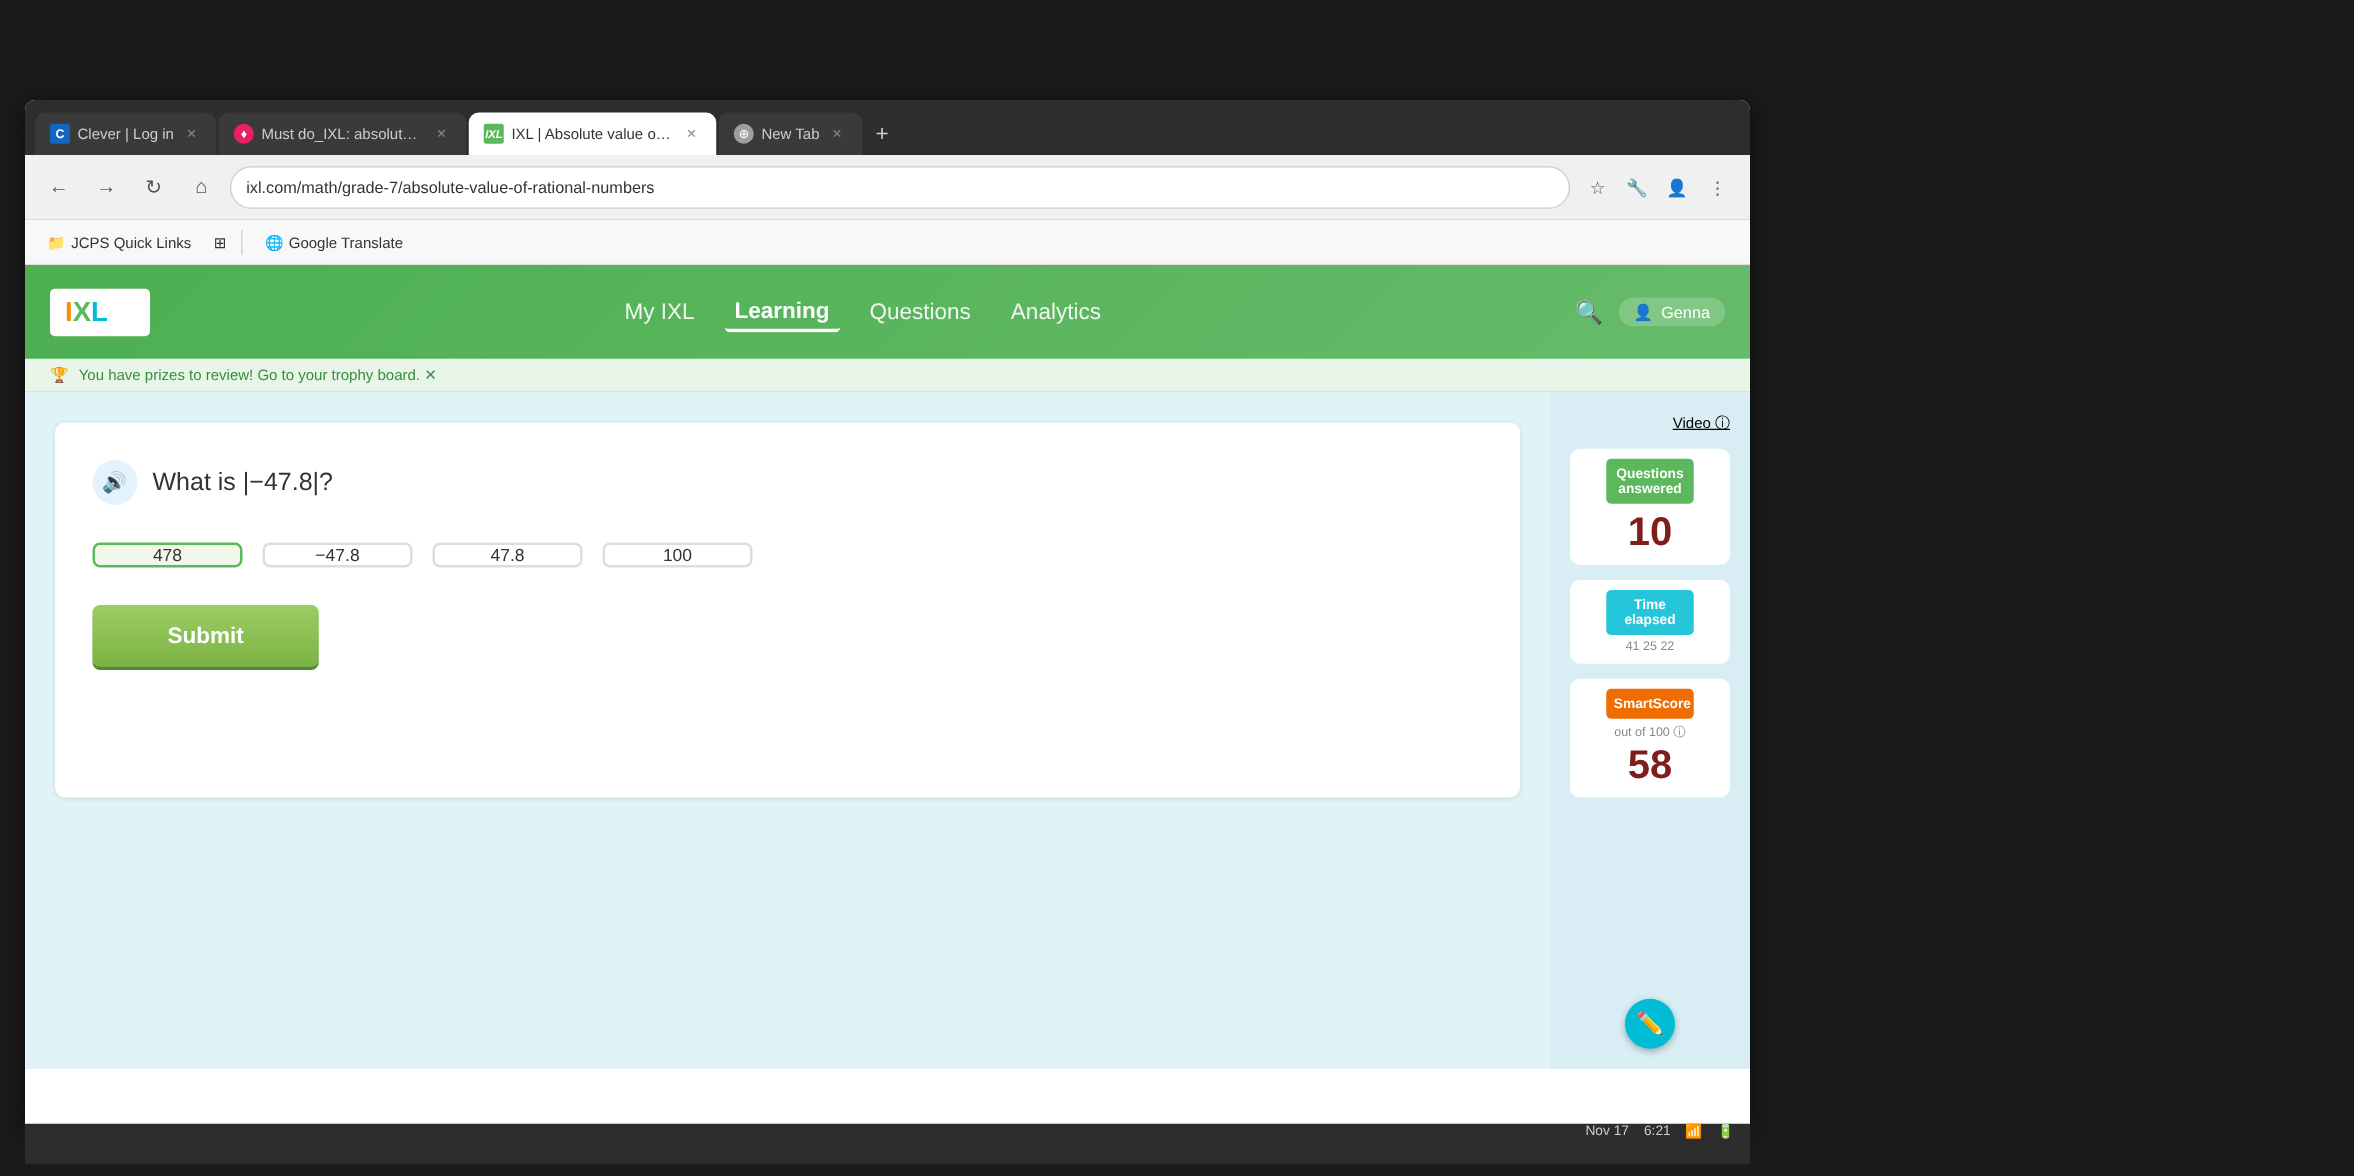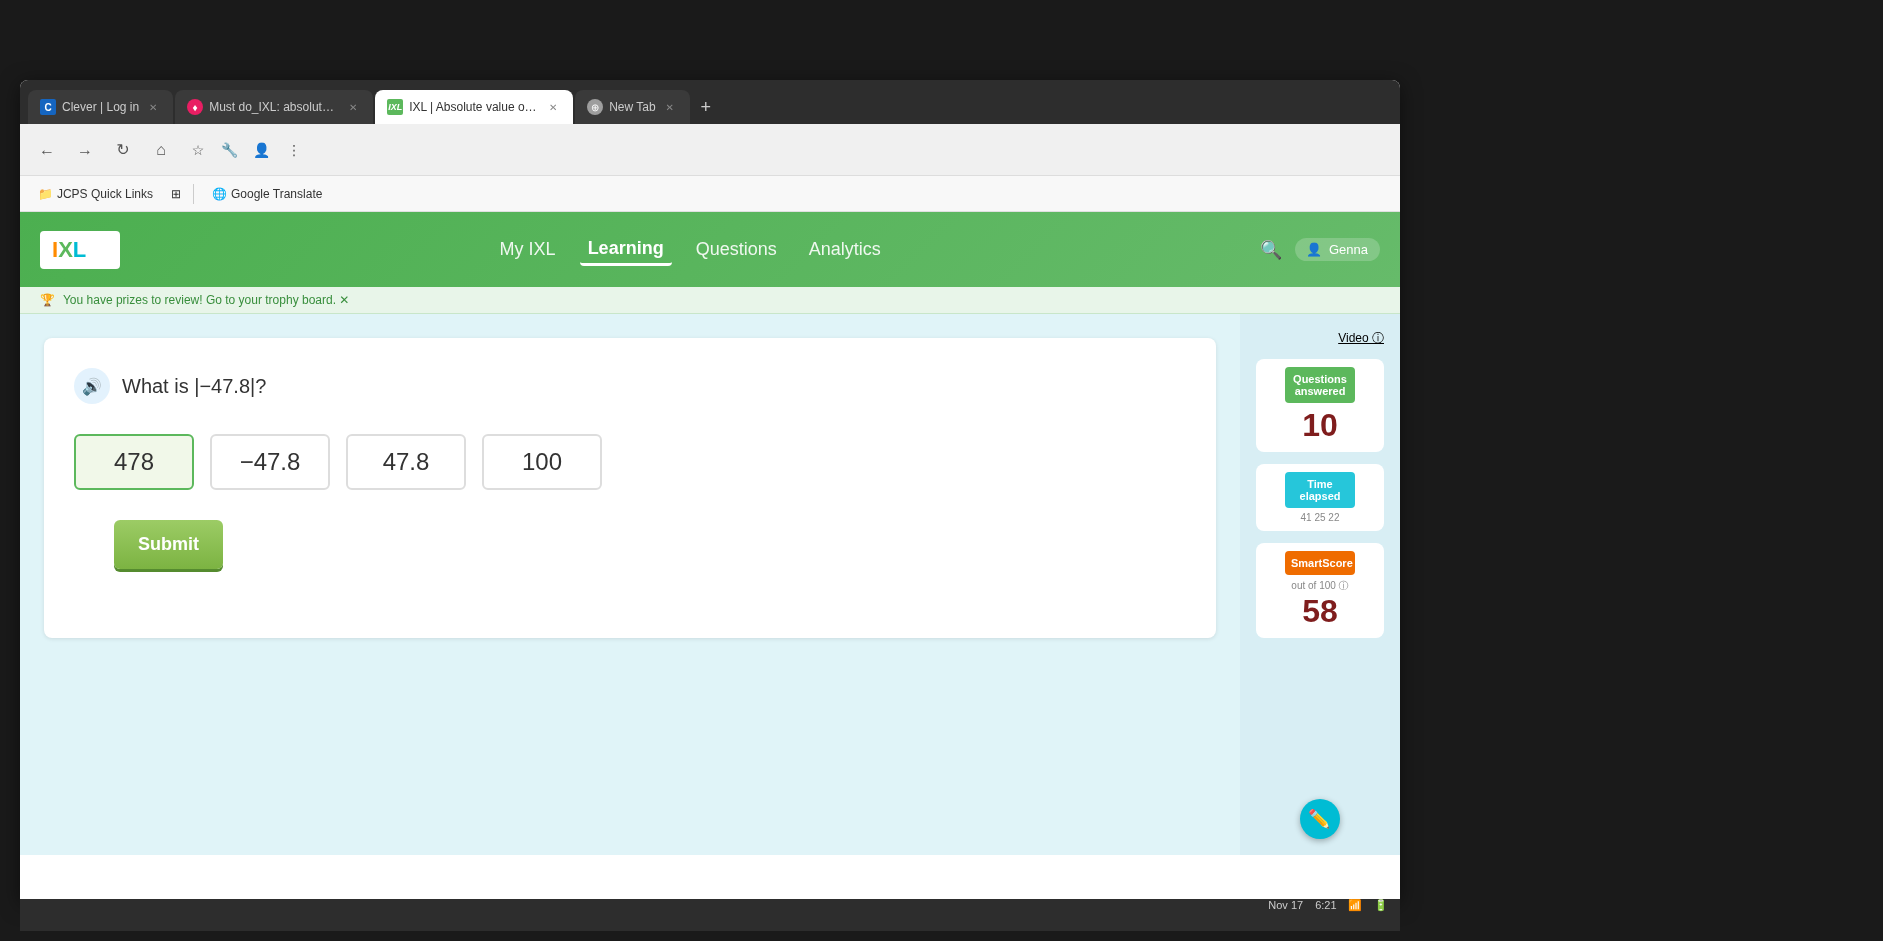--- a/index.html
+++ b/index.html
@@ -320,46 +320,45 @@
     }
 
     .answer-choices {
       display: flex;
       flex-wrap: wrap;
       gap: 16px;
       margin-bottom: 30px;
     }
     .answer-choice {
       min-width: 120px;
-      padding: 12px 24px;
+      padding: 0 24px;
       border: 2px solid #ddd;
       border-radius: 6px;
       text-align: center;
-      font-size: 24px;
+      font-size: 14px;
       cursor: pointer;
       color: #333;
       background: #fff;
     }
     .answer-choice.selected {
       border-color: #5cb85c;
       background: #f1f8e9;
     }
 
     .submit-btn {
       background: #8bc34a;
       background: linear-gradient(180deg, #9ccc65, #7cb342);
       color: #fff;
       border: none;
       border-radius: 6px;
-      padding: 14px 24px;
+      padding: 14px 60px;
       font-size: 18px;
       font-weight: bold;
       cursor: pointer;
       box-shadow: 0 3px 0 #558b2f;
-      margin-left: 40px;
     }
 
     
     .exercise-sidebar {
       width: 160px;
       padding: 16px;
       background: #d8eef4;
       display: flex;
       flex-direction: column;
       align-items: center;
@@ -465,20 +464,21 @@
       <div class="tab-close">✕</div>
     </div>
     <button class="new-tab-btn">+</button>
   </div>
 
   <div class="address-bar">
     <button class="nav-btn">←</button>
     <button class="nav-btn">→</button>
     <button class="nav-btn">↻</button>
     <button class="nav-btn">⌂</button>
+    <input class="address-input" type="text" value="ixl.com/math/grade-7/absolute-value-of-rational-numbers" style="">
     <div class="browser-actions">
       <button class="browser-action-btn">☆</button>
       <button class="browser-action-btn">🔧</button>
       <button class="browser-action-btn">👤</button>
       <button class="browser-action-btn">⋮</button>
     </div>
   </div>
 
   <div class="bookmarks-bar">
     <div class="bookmark-item">

